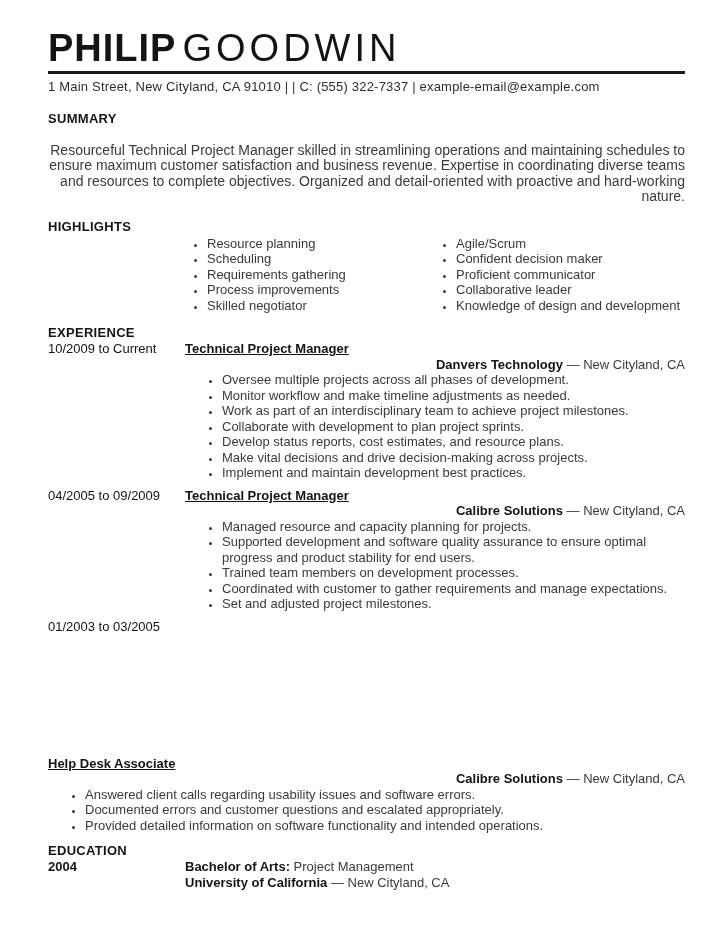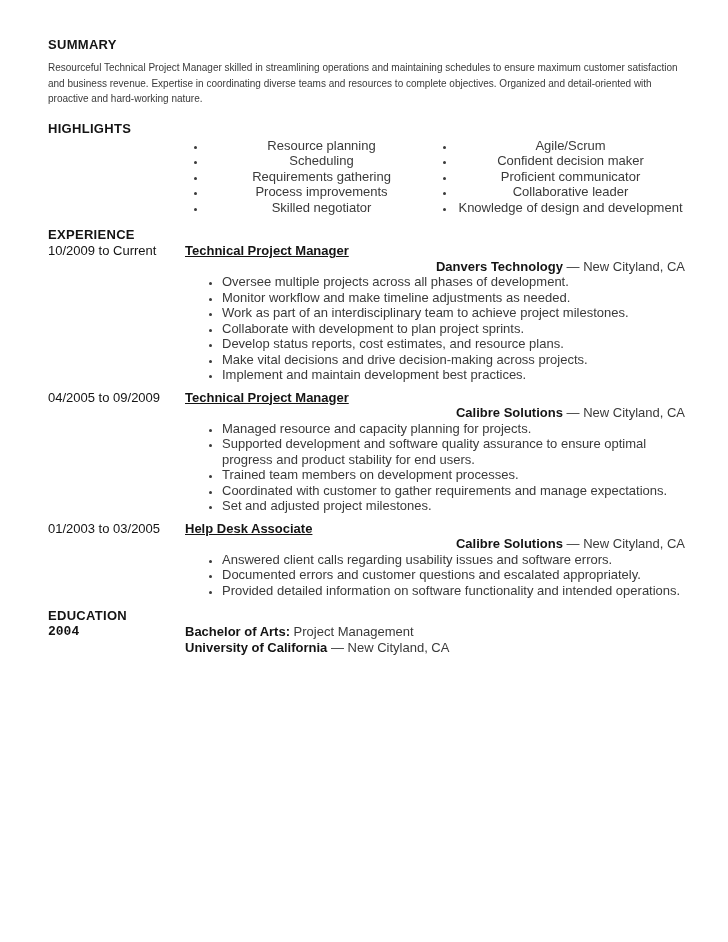--- a/index.html
+++ b/index.html
@@ -49,54 +49,54 @@
 
   
   .section-heading {
     font-size: 13px;
     font-weight: 800;
     color: #141414;
     letter-spacing: 0.3px;
   }
   .summary-section { margin-top: 17px; }
   .summary-text {
-    font-size: 10px;
-    line-height: 15.5px;
-    margin-top: 8px;
-    color: #3a3a3a;
+    font-size: 14px;
+    line-height: 15.5px;
+    margin-top: 17px;
+    color: #3a3a3a;
+    text-align: right;
   }
 
   
   .highlights-section { margin-top: 14px; }
   .highlights-columns {
     display: flex;
     margin-left: 139px;
     margin-top: 2px;
-    text-align: center;
   }
   .highlights-col { width: 250px; }
   .highlights-col ul,
   .job ul {
     list-style: disc;
     padding-left: 20px;
     font-size: 13px;
     line-height: 15.5px;
     color: #3a3a3a;
   }
   .highlights-col ul li::marker,
   .job ul li::marker { font-size: 11px; color: #3a3a3a; }
 
   
   .experience-section { margin-top: 12px; }
   .job {
     display: flex;
     margin-top: 1px;
     margin-bottom: 7px;
   }
-  .job:last-child { margin-bottom: 0; }
+  .job:last-child { margin-bottom: 0; flex-direction: column; }
   .job-dates {
     width: 137px;
     flex: 0 0 137px;
     font-size: 13px;
     font-weight: 400;
     color: #141414;
     line-height: 15.5px;
   }
   .job-body { flex: 1; }
   .job-title {
@@ -121,33 +121,39 @@
   
   .education-section { margin-top: 10px; }
   .edu-row { display: flex; margin-top: 1px; }
   .edu-year {
     width: 137px;
     flex: 0 0 137px;
     font-size: 13px;
     font-weight: 800;
     color: #141414;
     line-height: 15.5px;
-    font-family: Liberation Mono, monospace;
   }
   .edu-body { flex: 1; font-size: 13px; line-height: 15.5px; color: #3a3a3a; }
   .edu-degree .bold, .edu-school .bold {
     font-weight: 800;
     color: #141414;
   }
 </style>
 </head>
 <body>
 
 <div class="page">
 
+  <header>
+    <h1 class="name">
+      <span class="first">PHILIP</span><span class="last">GOODWIN</span>
+    </h1>
+    <hr class="header-rule">
+    <div class="contact">1 Main Street, New Cityland, CA 91010 |  | C: (555) 322-7337 | example-email@example.com</div>
+  </header>
 
   <section class="summary-section">
     <h2 class="section-heading">SUMMARY</h2>
     <p class="summary-text">Resourceful Technical Project Manager skilled in streamlining operations and maintaining schedules to ensure maximum customer satisfaction and business revenue. Expertise in coordinating diverse teams and resources to complete objectives. Organized and detail-oriented with proactive and hard-working nature.</p>
   </section>
 
   <section class="highlights-section">
     <h2 class="section-heading">HIGHLIGHTS</h2>
     <div class="highlights-columns">
       <div class="highlights-col">

